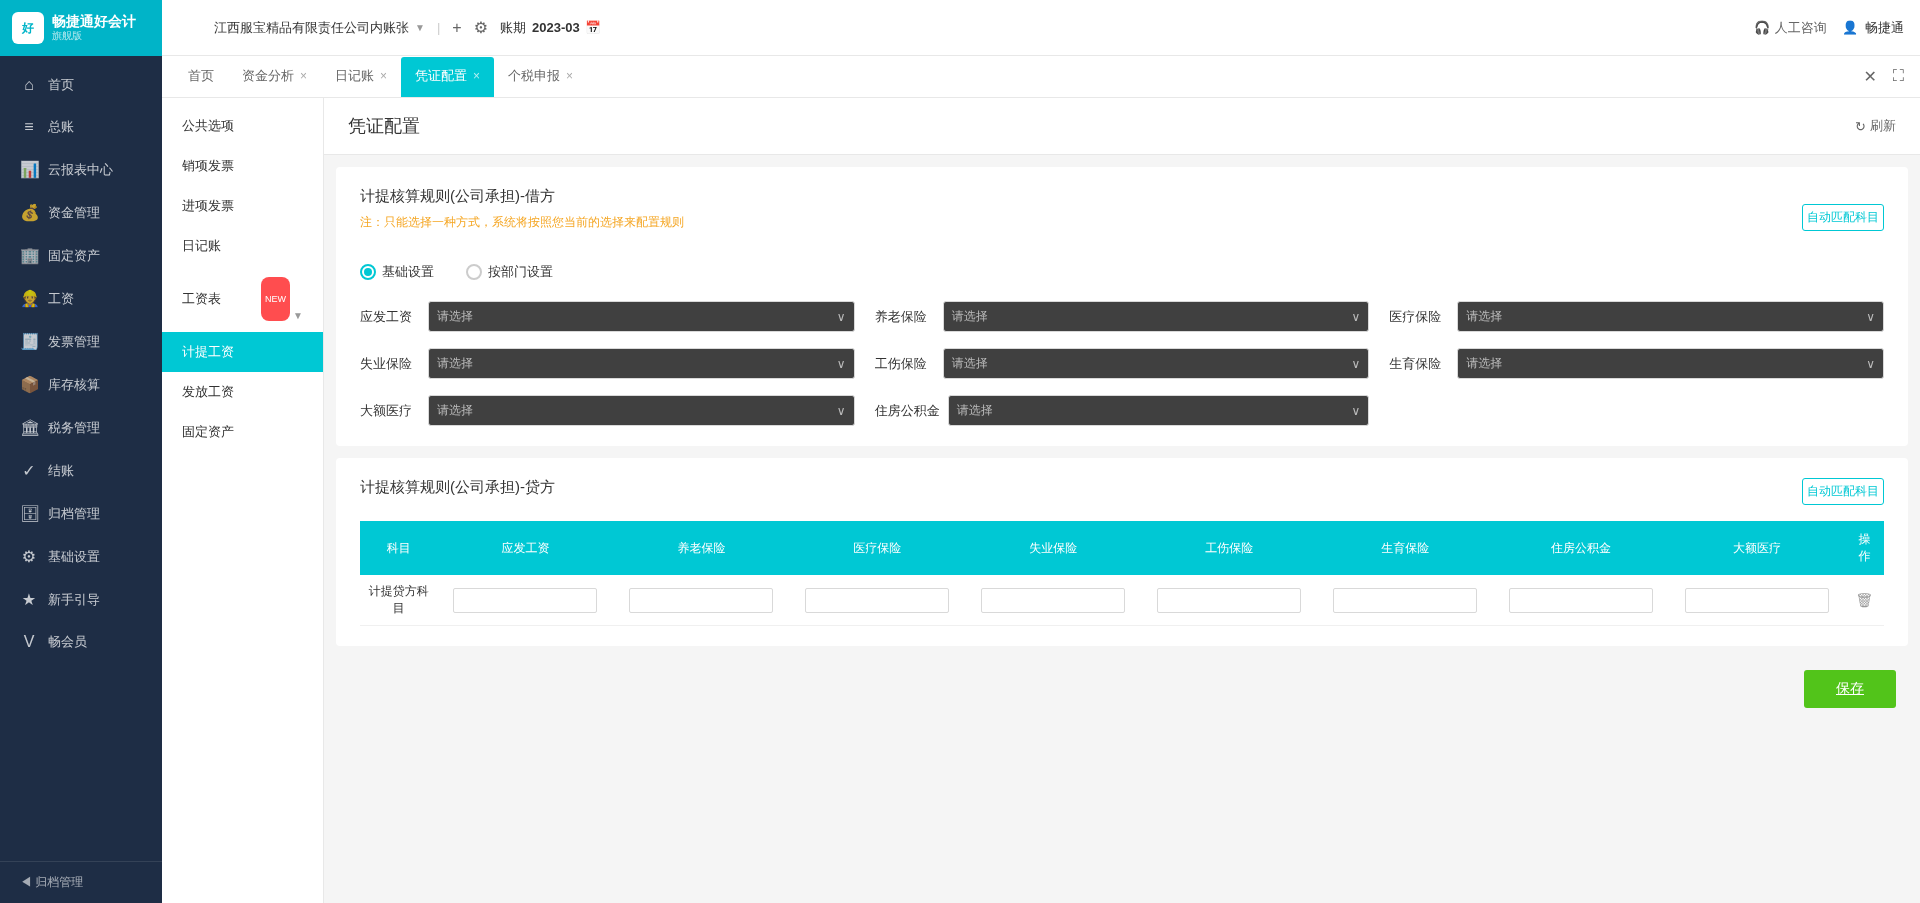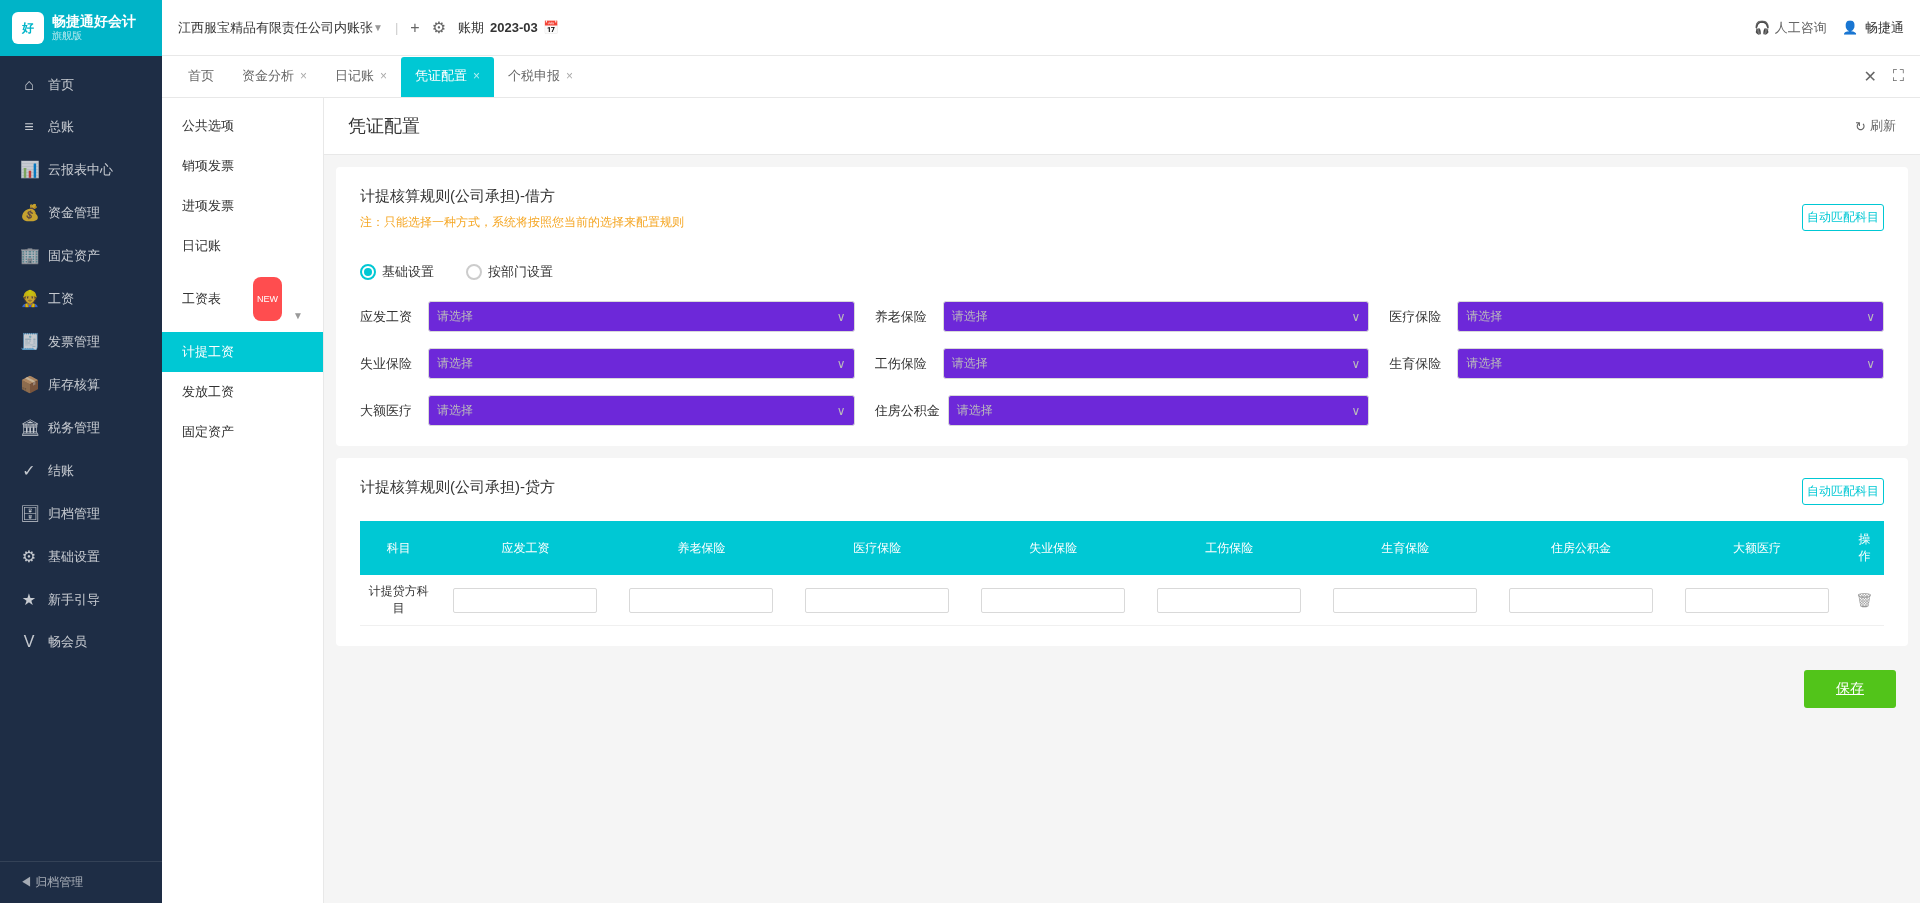--- a/index.html
+++ b/index.html
@@ -14,21 +14,21 @@
     .sidebar-nav { flex: 1; padding: 8px 0; overflow-y: auto; }
     .sidebar-item { display: flex; align-items: center; gap: 10px; padding: 12px 20px; color: rgba(255,255,255,0.75); cursor: pointer; transition: background 0.2s; }
     .sidebar-item-icon { font-size: 16px; width: 18px; text-align: center; }
     .sidebar-footer { padding: 12px 20px; display: flex; align-items: center; gap: 6px; color: rgba(255,255,255,0.6); cursor: pointer; border-top: 1px solid rgba(255,255,255,0.1); font-size: 12px; }
 
     
     .main { flex: 1; display: flex; flex-direction: column; overflow: hidden; }
 
     
     .topbar { height: 56px; background: white; display: flex; align-items: center; padding: 0 16px; border-bottom: 1px solid #e8e8e8; gap: 12px; }
-    .topbar-company { display: flex; align-items: center; font-size: 13px; color: #333; }
+    .topbar-company { display: flex; align-items: center; gap: 6px; font-size: 13px; color: #333; margin-left: 36px; }
     .topbar-divider { color: #ccc; }
     .topbar-period { display: flex; align-items: center; gap: 6px; font-size: 13px; }
     .topbar-right { margin-left: auto; display: flex; align-items: center; gap: 16px; }
     .topbar-service { display: flex; align-items: center; gap: 4px; color: #666; cursor: pointer; }
     .topbar-user { display: flex; align-items: center; gap: 6px; color: #333; cursor: pointer; }
     .topbar-add { color: #666; cursor: pointer; font-size: 16px; }
     .topbar-settings { color: #666; cursor: pointer; font-size: 16px; }
 
     
     .tabs { height: 42px; background: white; display: flex; align-items: center; border-bottom: 1px solid #e8e8e8; padding: 0 12px; gap: 0; }
@@ -39,21 +39,21 @@
     .tab-controls { margin-left: auto; display: flex; gap: 8px; }
     .tab-ctrl-btn { color: #666; cursor: pointer; font-size: 16px; padding: 4px; }
 
     
     .content { flex: 1; display: flex; overflow: hidden; background: #f5f5f5; }
 
     
     .sub-sidebar { width: 162px; background: white; border-right: 1px solid #e8e8e8; padding: 8px 0; flex-shrink: 0; }
     .sub-sidebar-item { padding: 11px 20px; cursor: pointer; color: #333; font-size: 13px; display: flex; align-items: flex-end; justify-content: space-between; }
     .sub-sidebar-item.active { background: #00c8d4; color: white; }
-    .sub-sidebar-badge { background: #ff4d4f; color: white; font-size: 9px; padding: 17px 4px; border-radius: 8px; margin-left: 12px; }
+    .sub-sidebar-badge { background: #ff4d4f; color: white; font-size: 9px; padding: 17px 4px; border-radius: 8px; margin-left: 20px; }
 
     
     .main-content { flex: 1; overflow-y: auto; padding: 0; }
     .page-header { background: white; padding: 16px 24px; display: flex; align-items: center; justify-content: space-between; border-bottom: 1px solid #e8e8e8; }
     .page-title { font-size: 18px; font-weight: 500; color: #333; }
     .refresh-btn { display: flex; align-items: center; gap: 4px; color: #666; cursor: pointer; font-size: 13px; }
 
     .content-section { background: white; margin: 12px; padding: 20px 24px; border-radius: 4px; }
     .section-title { font-size: 15px; font-weight: 500; color: #333; margin-bottom: 8px; }
     .section-note { color: #f5a623; font-size: 12px; margin-bottom: 16px; }
@@ -64,21 +64,21 @@
     .radio-group { display: flex; gap: 32px; margin-bottom: 20px; }
     .radio-item { display: flex; align-items: center; gap: 6px; cursor: pointer; }
     .radio-circle { width: 16px; height: 16px; border-radius: 50%; border: 2px solid #ccc; display: flex; align-items: center; justify-content: center; }
     .radio-circle.checked { border-color: #00c8d4; }
     .radio-circle.checked::after { content: ''; width: 8px; height: 8px; border-radius: 50%; background: #00c8d4; display: block; }
 
     
     .form-grid { display: grid; grid-template-columns: repeat(3, 1fr); gap: 16px 20px; }
     .form-row { display: flex; align-items: center; gap: 8px; }
     .form-label { color: #333; font-size: 13px; white-space: nowrap; min-width: 60px; }
-    .form-select { flex: 1; border: 1px solid #d9d9d9; border-radius: 3px; padding: 6px 8px; display: flex; align-items: center; justify-content: space-between; cursor: pointer; background: #6d28d9; font-size: 12px; color: #bbb; }
+    .form-select { flex: 1; border: 1px solid #d9d9d9; border-radius: 3px; padding: 6px 8px; display: flex; align-items: center; justify-content: space-between; cursor: pointer; background: #404040; font-size: 12px; color: #bbb; }
 
     
     .data-table { width: 100%; border-collapse: collapse; margin-top: 12px; }
     .data-table th { background: #00c8d4; color: white; padding: 10px 8px; text-align: center; font-size: 12px; font-weight: normal; }
     .data-table td { padding: 8px; border-bottom: 1px solid #f0f0f0; text-align: center; font-size: 12px; }
     .data-table .input-cell { border: 1px solid #d9d9d9; padding: 4px 6px; border-radius: 2px; width: 90%; }
     .delete-icon { color: #999; cursor: pointer; font-size: 14px; }
 
     
     .save-bar { padding: 12px 24px; display: flex; justify-content: flex-end; background: #f5f5f5; }

